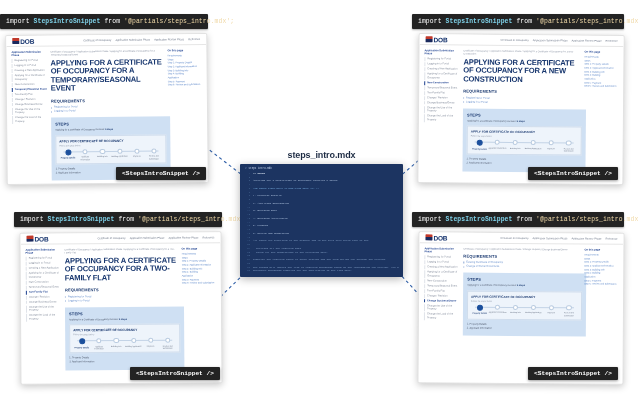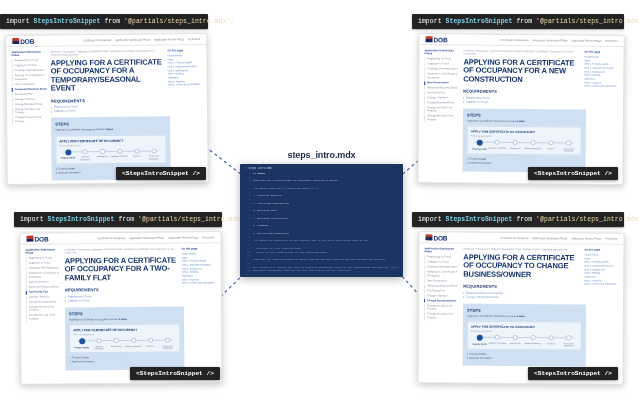--- a/index.html
+++ b/index.html
@@ -596,21 +596,20 @@
               <li>Temporary/Seasonal Event</li>
               <li>Two-Family Flat</li>
               <li>Change / Revision</li>
               <li class="active">Change Business/Owner</li>
               <li>Change the Use of the Property</li>
               <li>Change the Load of the Property</li>
             </ul>
           </div>
           <div class="content">
             <div class="crumb">Certificate of Occupancy / Application Submission Phase / Change Request / Change Business/Owner</div>
-            <h1 class="h1">APPLYING FOR A CERTIFICATE OF OCCUPANCY TO CHANGE BUSINESS/OWNER</h1>
             <div class="h2">REQUIREMENTS</div>
             <ul class="bullets">
               <li>Existing Certificate of Occupancy</li>
               <li>Change of Owner Documents</li>
             </ul>
             <div class="stepsbox">
               <div class="h2">STEPS</div>
               <div class="stepsnote">Applying for a Certificate of Occupancy involves :<b>6 steps</b></div>
               <div class="stepcard">
                 <div class="sct">APPLY FOR CERTIFICATE OF OCCUPANCY</div>

